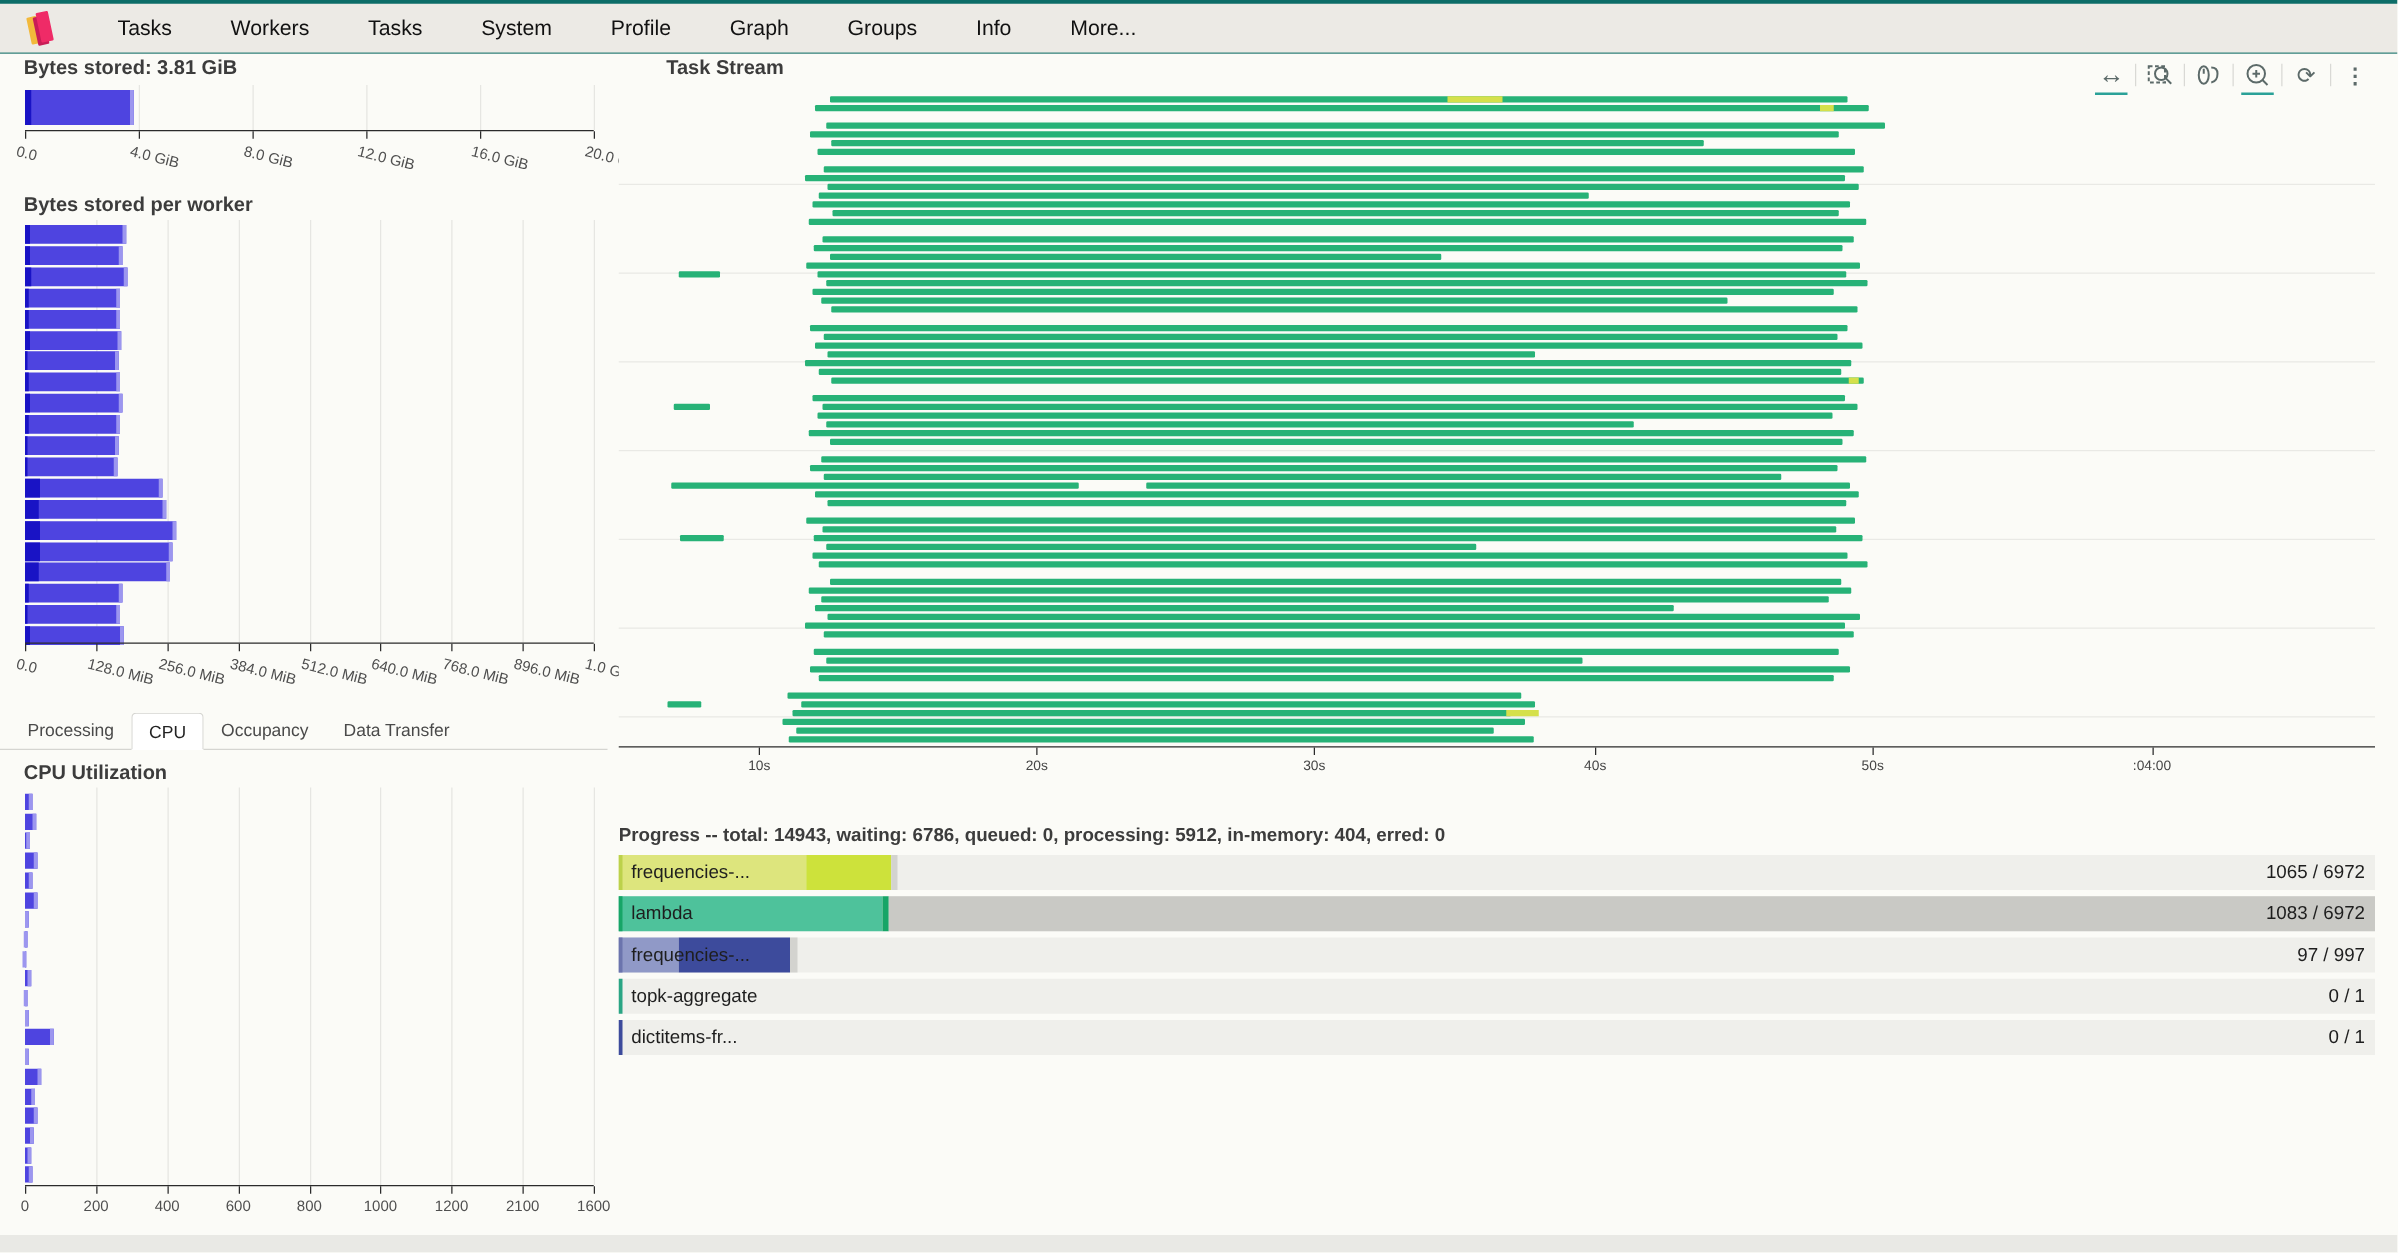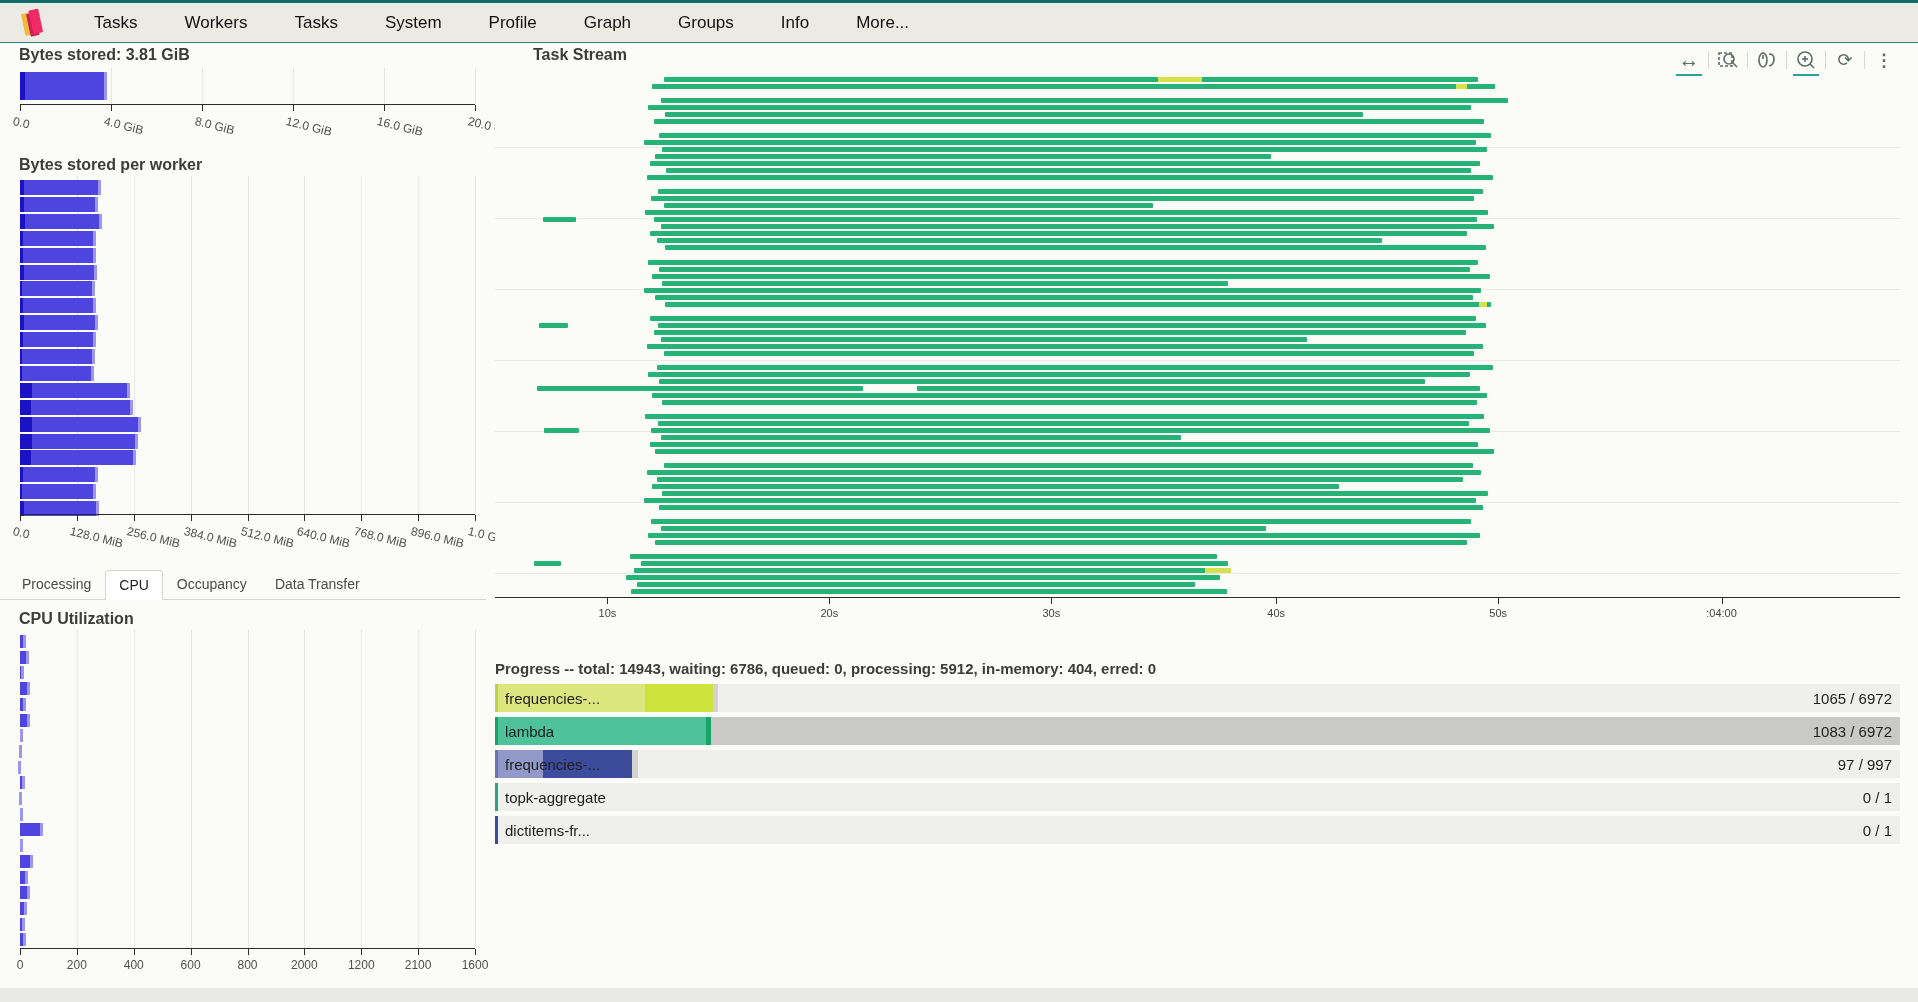--- a/index.html
+++ b/index.html
@@ -251,21 +251,21 @@
       <div class="tlabel" style="left: 0%;">0</div>
       <div class="tick" style="left: 12.5%;"></div>
       <div class="tlabel" style="left: 12.5%;">200</div>
       <div class="tick" style="left: 25%;"></div>
       <div class="tlabel" style="left: 25%;">400</div>
       <div class="tick" style="left: 37.5%;"></div>
       <div class="tlabel" style="left: 37.5%;">600</div>
       <div class="tick" style="left: 50%;"></div>
       <div class="tlabel" style="left: 50%;">800</div>
       <div class="tick" style="left: 62.5%;"></div>
-      <div class="tlabel" style="left: 62.5%;">2000</div>
+      <div class="tlabel" style="left: 62.5%;">1000</div>
       <div class="tick" style="left: 75%;"></div>
       <div class="tlabel" style="left: 75%;">1200</div>
       <div class="tick" style="left: 87.5%;"></div>
       <div class="tlabel" style="left: 87.5%;">2100</div>
       <div class="tick" style="left: 100%;"></div>
       <div class="tlabel" style="left: 100%;">1600</div>
     </div>
 
   <div class="chart-title" style="left:497px; top:46px;margin-left:36px;">Task Stream</div>
   <div id="ts-toolbar">

